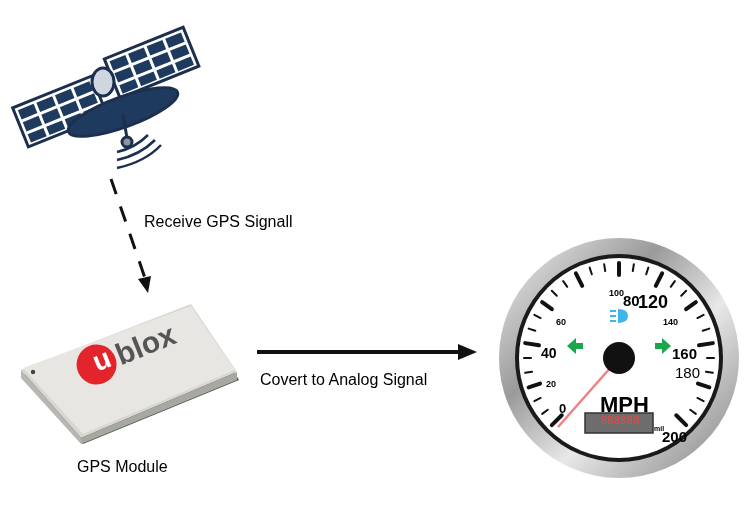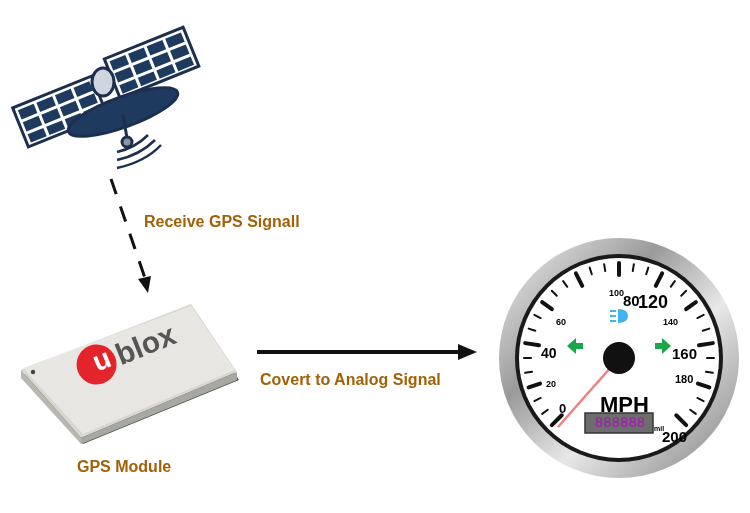--- a/index.html
+++ b/index.html
@@ -1,18 +1,18 @@
 <!DOCTYPE html>
 <html><head>
 <meta charset="utf-8">
 <style>
   html, body { margin:0; padding:0; background:#ffffff; }
   body { width:750px; height:513px; position:relative; overflow:hidden; font-family:"Liberation Sans", sans-serif; }
   .abs { position:absolute; }
-  .label { font-weight:bold; color:#a16207; font-size:16px; white-space:nowrap; }
+  .label { font-weight:normal; color:#000000; font-size:16px; white-space:nowrap; }
   svg { position:absolute; overflow:visible; }
 </style>
 </head>
 <body>
 
 <svg width="180" height="170" style="left:5px;top:20px" viewBox="0 0 180 170">
   <g stroke="#1d2f4f" stroke-width="3" fill="#fff">
 
     <g transform="rotate(-22 55 85)">
       <rect x="10" y="70" width="85" height="42" fill="#fff"></rect>
@@ -161,17 +161,17 @@
 
 <div class="abs" style="left:559px;top:401px;font-weight:bold;font-size:13px;">0</div>
 <div class="abs" style="left:546px;top:379px;font-weight:bold;font-size:9px;">20</div>
 <div class="abs" style="left:541px;top:345px;font-weight:bold;font-size:14px;">40</div>
 <div class="abs" style="left:556px;top:317px;font-weight:bold;font-size:9px;">60</div>
 <div class="abs" style="left:579px;top:292px;font-weight:bold;font-size:15px;margin-left:44px;">80</div>
 <div class="abs" style="left:609px;top:288px;font-weight:bold;font-size:9px;">100</div>
 <div class="abs" style="left:638px;top:292px;font-weight:bold;font-size:18px;">120</div>
 <div class="abs" style="left:663px;top:317px;font-weight:bold;font-size:9px;">140</div>
 <div class="abs" style="left:672px;top:345px;font-weight:bold;font-size:15px;">160</div>
-<div class="abs" style="left:675px;top:373px;font-weight:bold;font-size:11px;">180</div>
+<div class="abs" style="left:675px;top:364px;font-weight:normal;font-size:15px;">180</div>
 <div class="abs" style="left:662px;top:400px;font-weight:bold;font-size:15px;margin-top:28px;">200</div>
 <div class="abs" style="left:600px;top:392px;font-weight:bold;font-size:22px;">MPH</div>
-<div class="abs" style="left:587px;top:414px;width:66px;text-align:center;font-family:'DejaVu Sans Mono', monospace;font-size:14px;color:#a21caf;letter-spacing:0px;">888888</div>
+<div class="abs" style="left:587px;top:414px;width:66px;text-align:center;font-family:'DejaVu Sans Mono', monospace;font-size:11px;color:#ef4444;letter-spacing:0px;">888888</div>
 <div class="abs" style="left:654px;top:425px;font-weight:bold;font-size:7px;">mil</div>
 
 </body></html>

